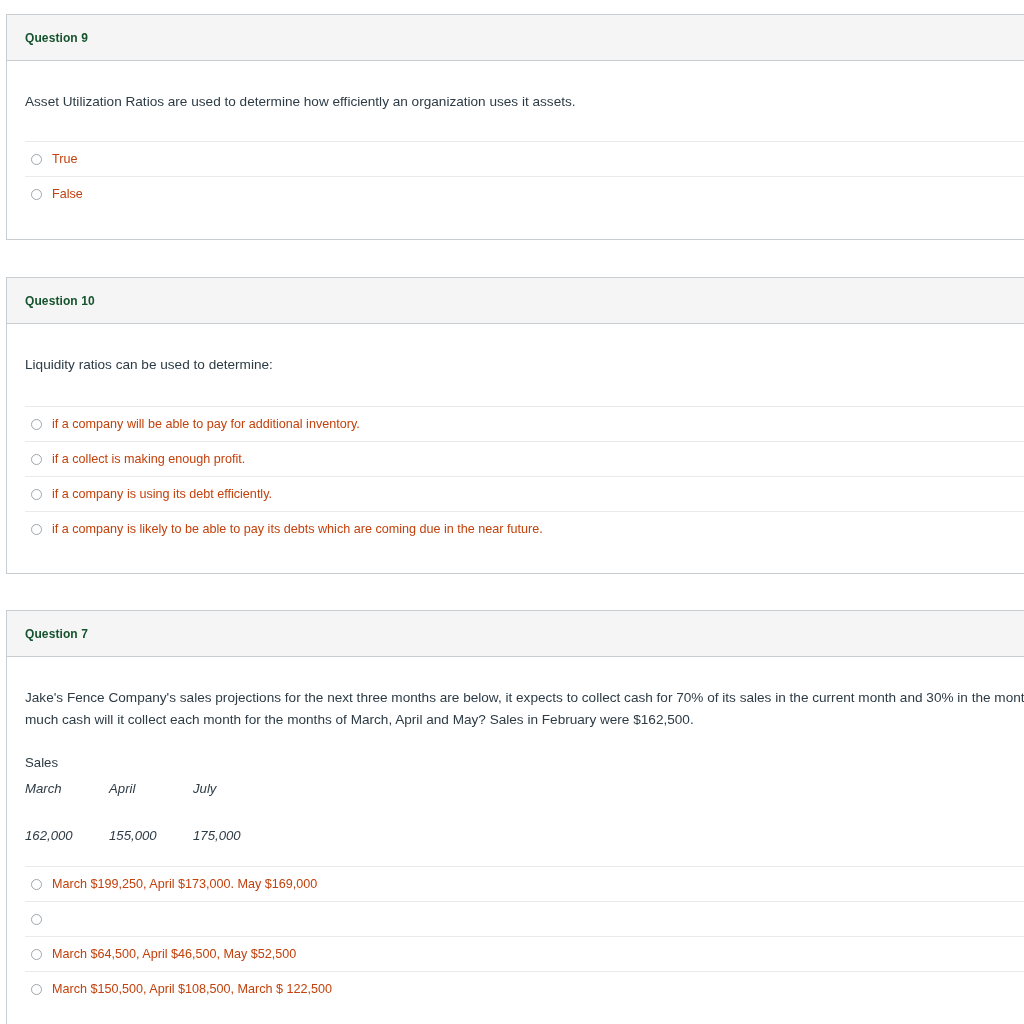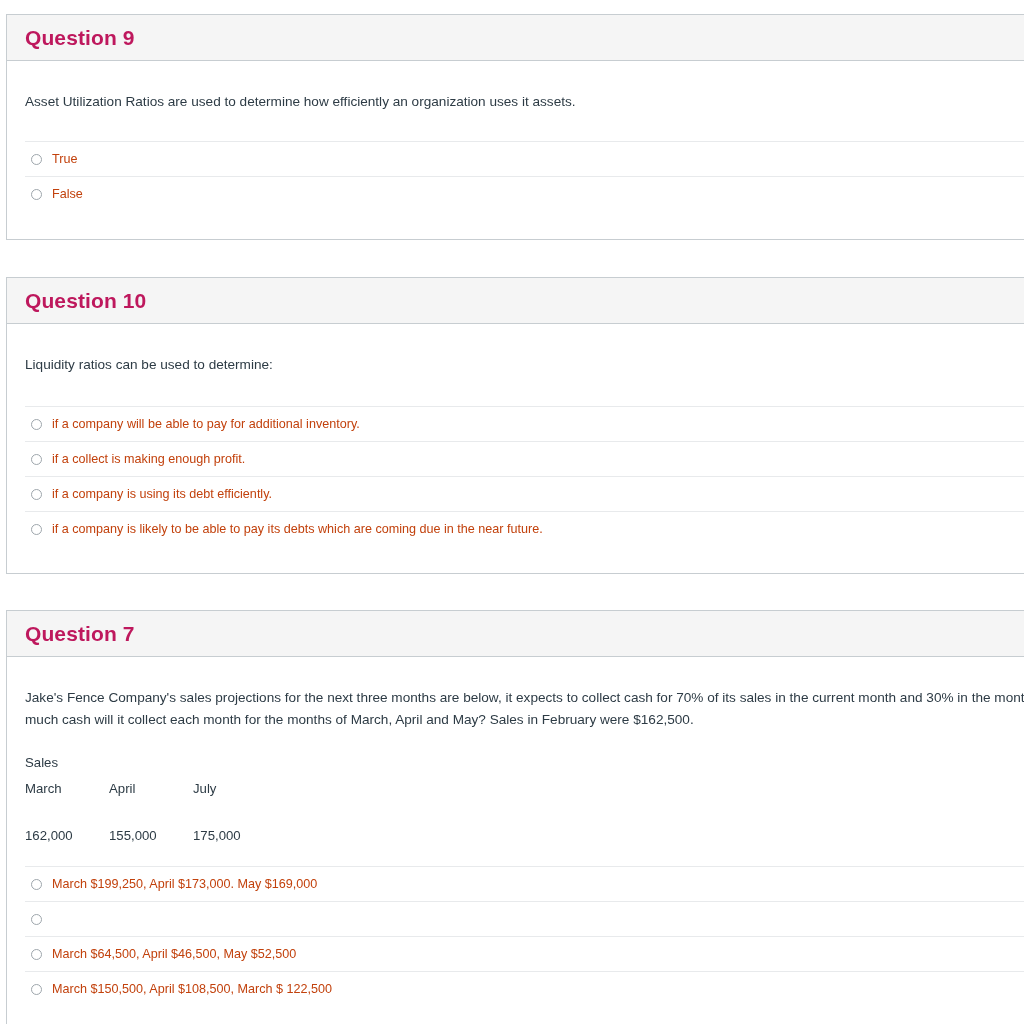--- a/index.html
+++ b/index.html
@@ -37,23 +37,23 @@
     background: #f5f5f5;
     border-bottom: 1px solid #c7cdd1;
     height: 46px;
     display: flex;
     align-items: center;
     justify-content: space-between;
     padding: 0 18px;
     box-sizing: border-box;
   }
   .question-title {
-    font-size: 21px;
+    font-size: 12px;
     font-weight: bold;
-    color: #be185d;
+    color: #14532d;
     letter-spacing: 0.1px;
   }
 
   .question-body {
     padding: 30px 18px 0 18px;
     box-sizing: border-box;
   }
 
   .question-text {
     font-size: 13.6px;
@@ -69,20 +69,21 @@
   
   .sales-block {
     margin-top: 22px;
     font-size: 13.2px;
     color: #2d3b45;
     line-height: 20px;
   }
   .sales-caption { margin-bottom: 6px; }
   .sales-table {
     border-collapse: collapse;
+    font-style: italic;
   }
   .sales-table td {
     padding: 0 0 0 0;
     font-size: 13.2px;
     color: #2d3b45;
     text-align: left;
     min-width: 84px;
     height: 22px;
     vertical-align: top;
   }

